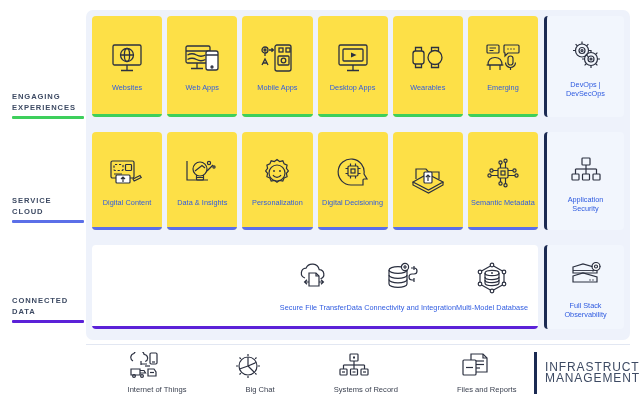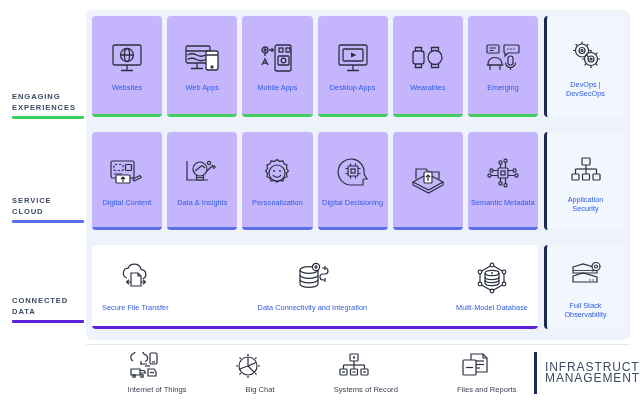--- a/index.html
+++ b/index.html
@@ -68,21 +68,21 @@
   .row-aside {
     width: 86px;
     padding: 6px 6px 6px 0;
     display: flex;
   }
 
   
   .card {
     position: relative;
     flex: 1;
-    background: #c4b5fd;
+    background: #fde047;
     border-radius: 4px;
     display: flex;
     flex-direction: column;
     align-items: center;
     justify-content: center;
     padding: 6px 3px 9px;
     overflow: hidden;
   }
   .card .accent {
     position: absolute;
@@ -107,21 +107,21 @@
   }
 
   
   .wide-card {
     position: relative;
     flex: 1;
     background: #ffffff;
     border-radius: 4px;
     display: flex;
     align-items: center;
-    justify-content: space-between;
+    justify-content: flex-end;
     padding: 6px 10px 11px;
     overflow: hidden;
   }
   .wide-card .accent {
     position: absolute;
     left: 0; right: 0; bottom: 0;
     height: 3px;
   }
   .wide-item {
     display: flex;

